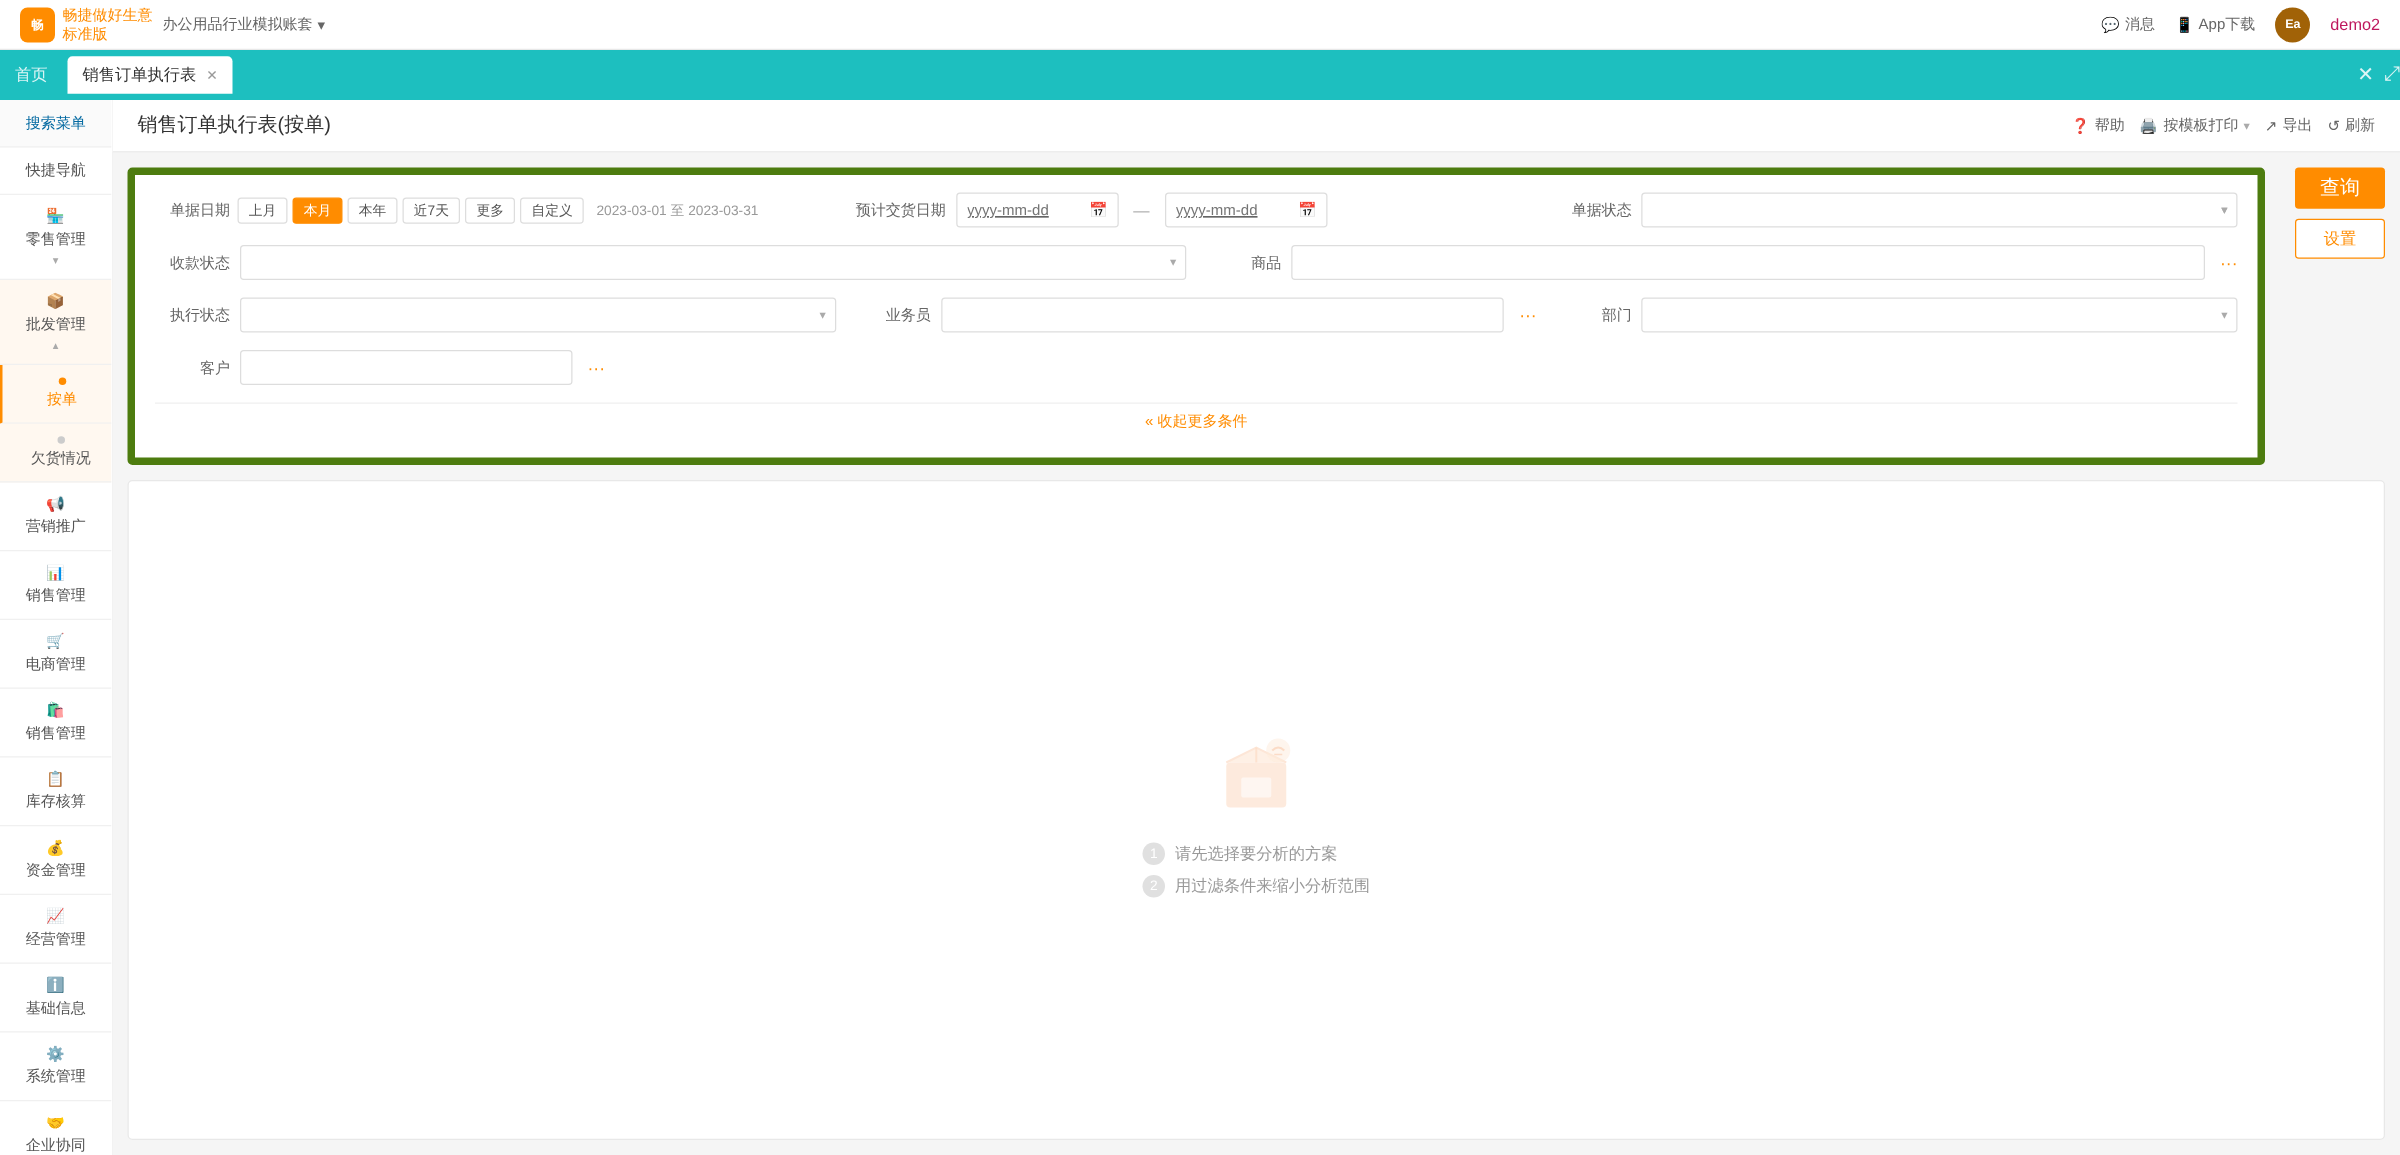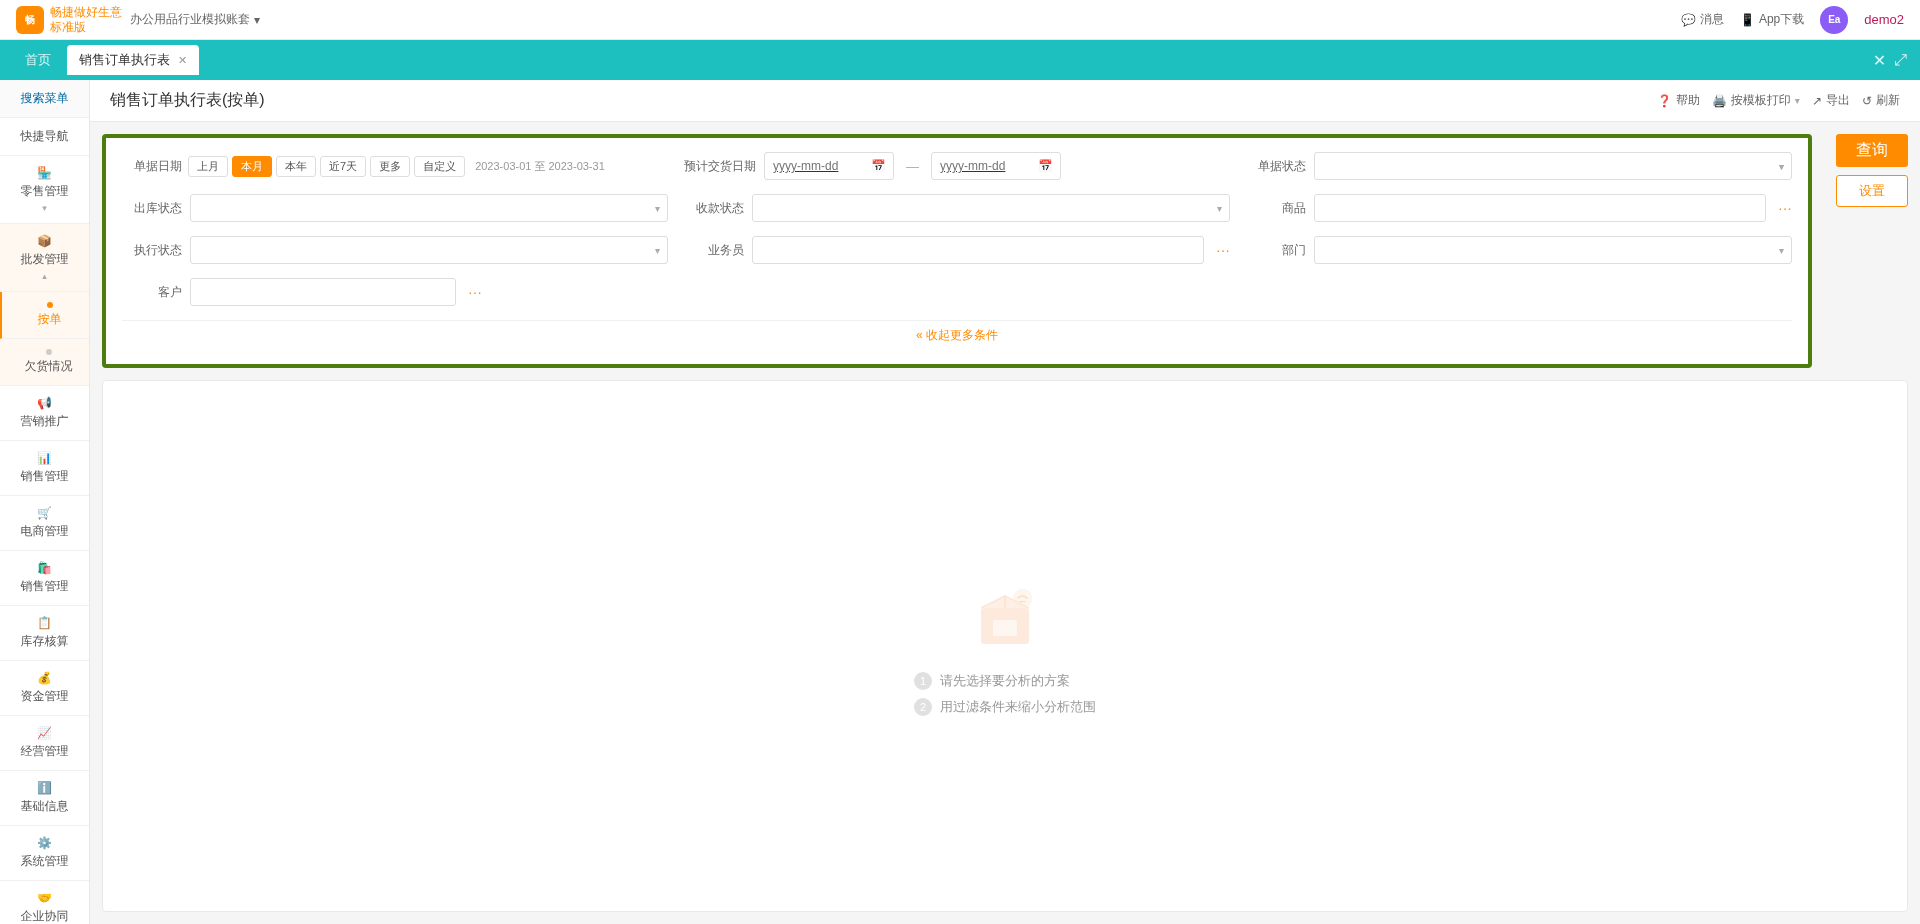--- a/index.html
+++ b/index.html
@@ -18,30 +18,30 @@
     }
     .top-header-left { display: flex; align-items: center; gap: 8px; }
     .logo-area { display: flex; align-items: center; gap: 6px; }
     .logo-icon { width: 28px; height: 28px; background: #ff8c00; border-radius: 6px; display: flex; align-items: center; justify-content: center; }
     .logo-icon span { color: #fff; font-size: 10px; font-weight: bold; }
     .logo-text { font-size: 12px; color: #ff8c00; line-height: 1.2; }
     .breadcrumb-area { display: flex; align-items: center; gap: 4px; color: #666; font-size: 12px; }
 
     .top-header-right { display: flex; align-items: center; gap: 16px; }
     .header-action { display: flex; align-items: center; gap: 4px; color: #666; font-size: 12px; cursor: pointer; }
-    .user-avatar { width: 28px; height: 28px; border-radius: 50%; background: #8b5cf6; display: flex; align-items: center; justify-content: center; color: #fff; font-size: 11px; overflow: hidden; }
+    .user-avatar { width: 28px; height: 28px; border-radius: 50%; background: #a16207; display: flex; align-items: center; justify-content: center; color: #fff; font-size: 11px; overflow: hidden; }
     .user-name { color: #be185d; font-size: 13px; cursor: pointer; }
 
     
     .tab-bar {
       height: 40px;
       background: #1dbfbf;
       display: flex;
       align-items: center;
-      padding: 0 13px;
+      padding: 0 0;
       gap: 4px;
       flex-shrink: 0;
     }
     .tab-item {
       height: 30px;
       padding: 0 12px;
       border-radius: 4px 4px 0 0;
       display: flex;
       align-items: center;
       gap: 6px;
@@ -233,21 +233,21 @@
 
     
     .content-wrapper {
       flex: 1;
       display: flex;
       flex-direction: column;
       gap: 12px;
       padding: 12px;
       overflow-y: auto;
     }
-    .filter-section { background: #fff; border-radius: 4px; border: 4px solid #4d7c0f; padding: 14px 16px; }
+    .filter-section { background: #fff; border-radius: 4px; border: 6px solid #4d7c0f; padding: 14px 16px; }
 
     
     .box-svg { opacity: 0.5; }
   </style>
 </head>
 <body>
 
 <div class="top-header">
   <div class="top-header-left">
     <div class="logo-area">
@@ -424,28 +424,20 @@
             <div class="filter-item">
               <span class="filter-label">单据状态</span>
               <div class="status-select-wrapper">
                 <input class="status-input" type="text" style="">
                 <span style="position:absolute;right:8px;top:50%;transform:translateY(-50%);color:#aaa;font-size:10px;pointer-events:none;">▾</span>
               </div>
             </div>
           </div>
 
           <div class="filter-row">
-            <div class="filter-item">
-              <span class="filter-label">出库状态</span>
-              <div class="select-wrapper">
-                <select class="select-field">
-                  <option></option>
-                </select>
-              </div>
-            </div>
             <div class="filter-item">
               <span class="filter-label">收款状态</span>
               <div class="select-wrapper">
                 <select class="select-field">
                   <option></option>
                 </select>
               </div>
             </div>
             <div class="filter-item">
               <span class="filter-label">商品</span>

